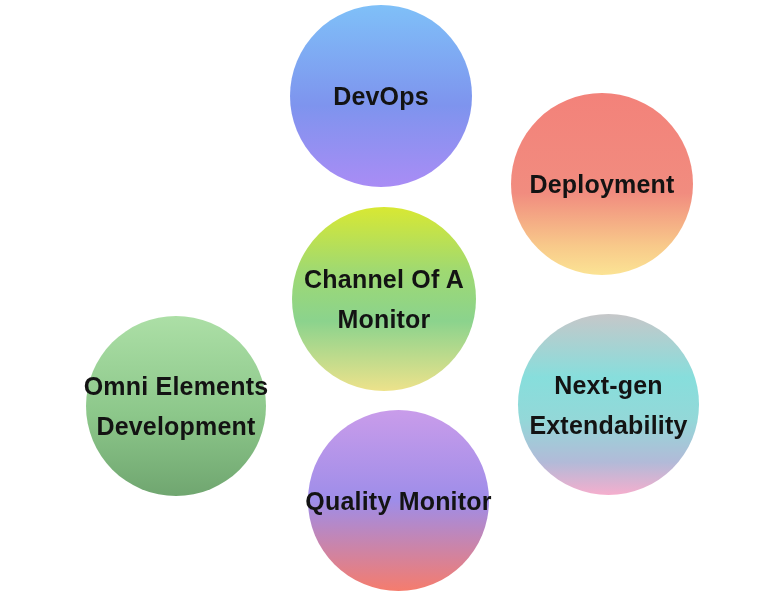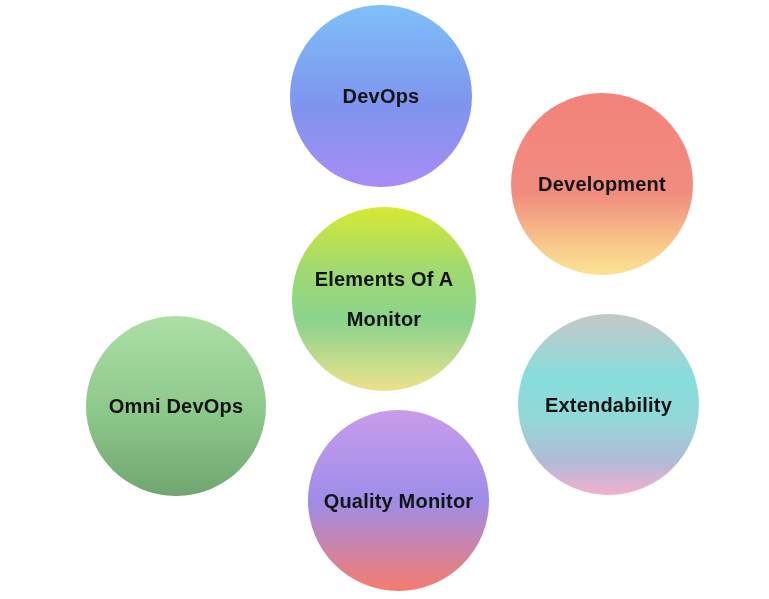--- a/index.html
+++ b/index.html
@@ -14,21 +14,21 @@
   .circle {
     position: absolute;
     border-radius: 50%;
     display: flex;
     align-items: center;
     justify-content: center;
     text-align: center;
   }
   .label {
     font-weight: 700;
-    font-size: 20px;
+    font-size: 25px;
     line-height: 40px;
     color: #131313;
     white-space: nowrap;
     letter-spacing: 0.2px;
   }
   .label .line { display: block; }
 
   
   .n-devops        { left: 290px; top: 5px;   width: 182px; height: 182px; }
   .n-extendability { left: 67px;  top: 93px;  width: 184px; height: 184px; }
@@ -45,39 +45,41 @@
 
   <div class="circle n-devops" style="background: linear-gradient(rgb(127, 192, 248) 0%, rgb(126, 148, 238) 55%, rgb(169, 140, 245) 100%);">
     <div class="label" style="color: rgb(19, 19, 19);">
       <span class="line">DevOps</span>
     </div>
   </div>
 
 
   <div class="circle n-deployment" style="background: linear-gradient(rgb(243, 130, 122) 0%, rgb(241, 140, 127) 55%, rgb(248, 201, 138) 84%, rgb(251, 227, 148) 100%);">
     <div class="label" style="color: rgb(19, 19, 19);">
-      <span class="line">Development</span>
+      <span class="line">Deployment</span>
     </div>
   </div>
 
   <div class="circle n-elements" style="background: linear-gradient(rgb(216, 232, 51) 0%, rgb(159, 217, 114) 35%, rgb(139, 211, 141) 62%, rgb(237, 226, 139) 100%);">
     <div class="label" style="color: rgb(19, 19, 19);">
-      <span class="line">Elements Of A</span>
+      <span class="line">Channel Of A</span>
       <span class="line">Monitor</span>
     </div>
   </div>
 
   <div class="circle n-omni" style="background: linear-gradient(rgb(172, 223, 166) 0%, rgb(140, 199, 138) 55%, rgb(112, 166, 112) 100%);">
     <div class="label" style="color: rgb(19, 19, 19);">
-      <span class="line">Omni DevOps</span>
+      <span class="line">Omni Elements</span>
+      <span class="line">Development</span>
     </div>
   </div>
 
   <div class="circle n-nextgen" style="background: linear-gradient(rgb(198, 199, 201) 0%, rgb(135, 222, 220) 35%, rgb(147, 216, 216) 58%, rgb(178, 186, 216) 82%, rgb(245, 174, 205) 100%);">
     <div class="label" style="color: rgb(19, 19, 19);">
+      <span class="line">Next-gen</span>
       <span class="line">Extendability</span>
     </div>
   </div>
 
   <div class="circle n-quality" style="background: linear-gradient(rgb(201, 156, 234) 0%, rgb(158, 141, 233) 50%, rgb(245, 124, 109) 100%);">
     <div class="label" style="color: rgb(19, 19, 19);">
       <span class="line">Quality Monitor</span>
     </div>
   </div>
 

